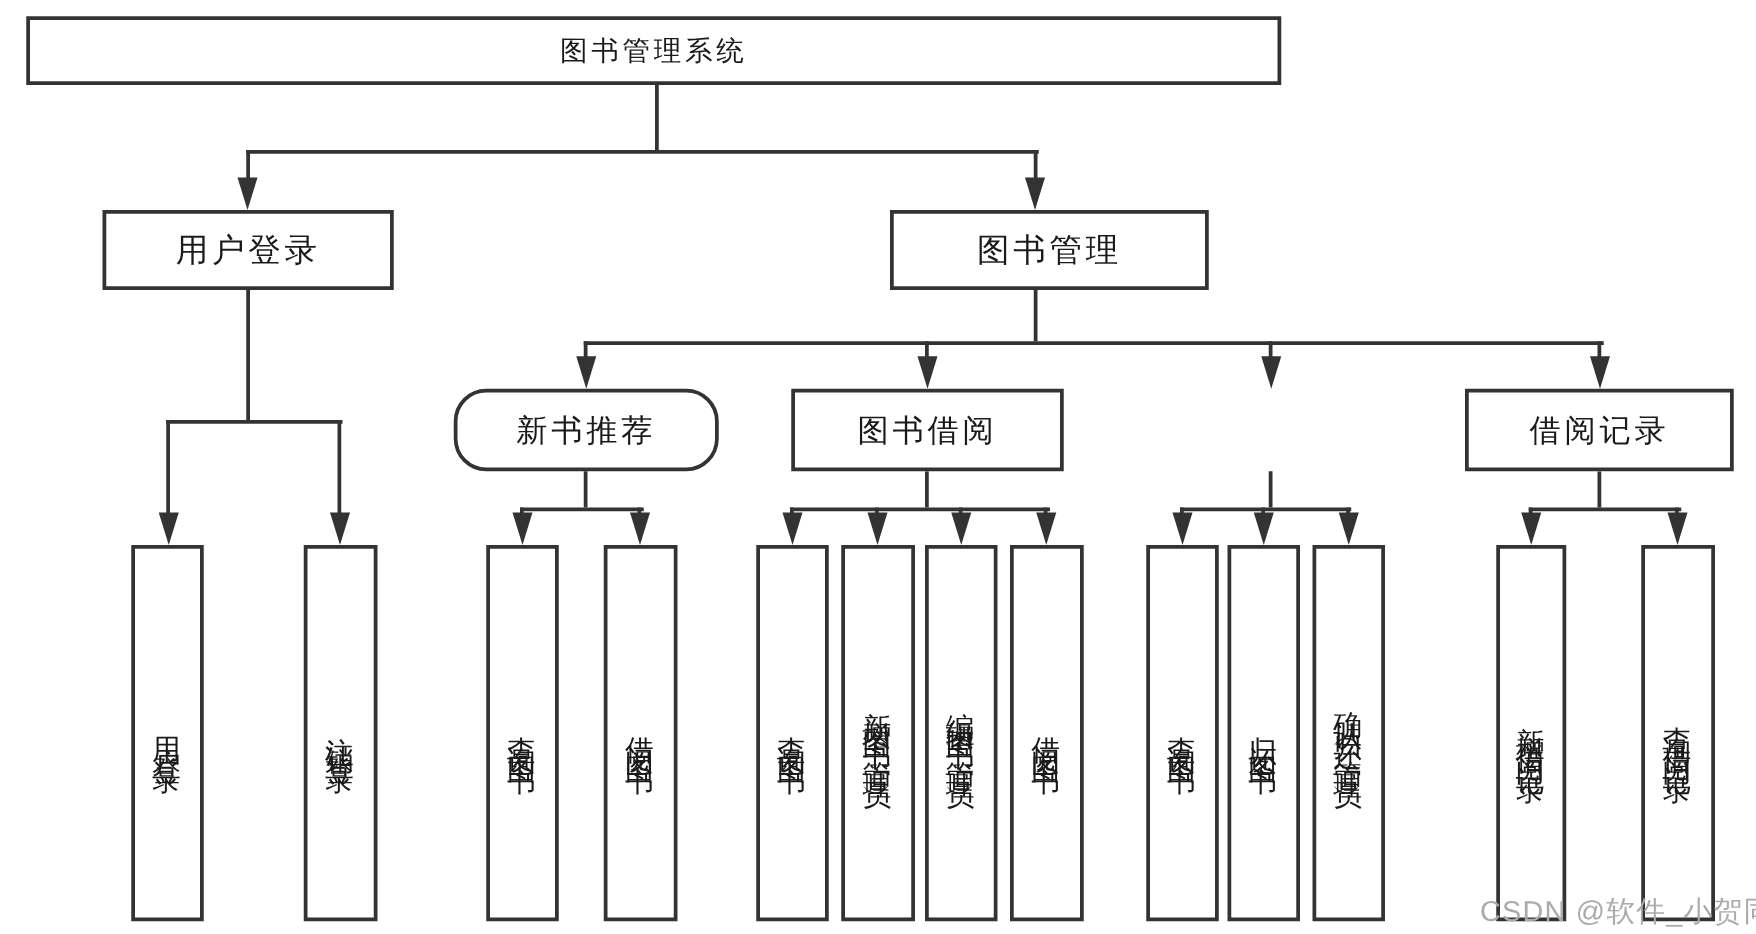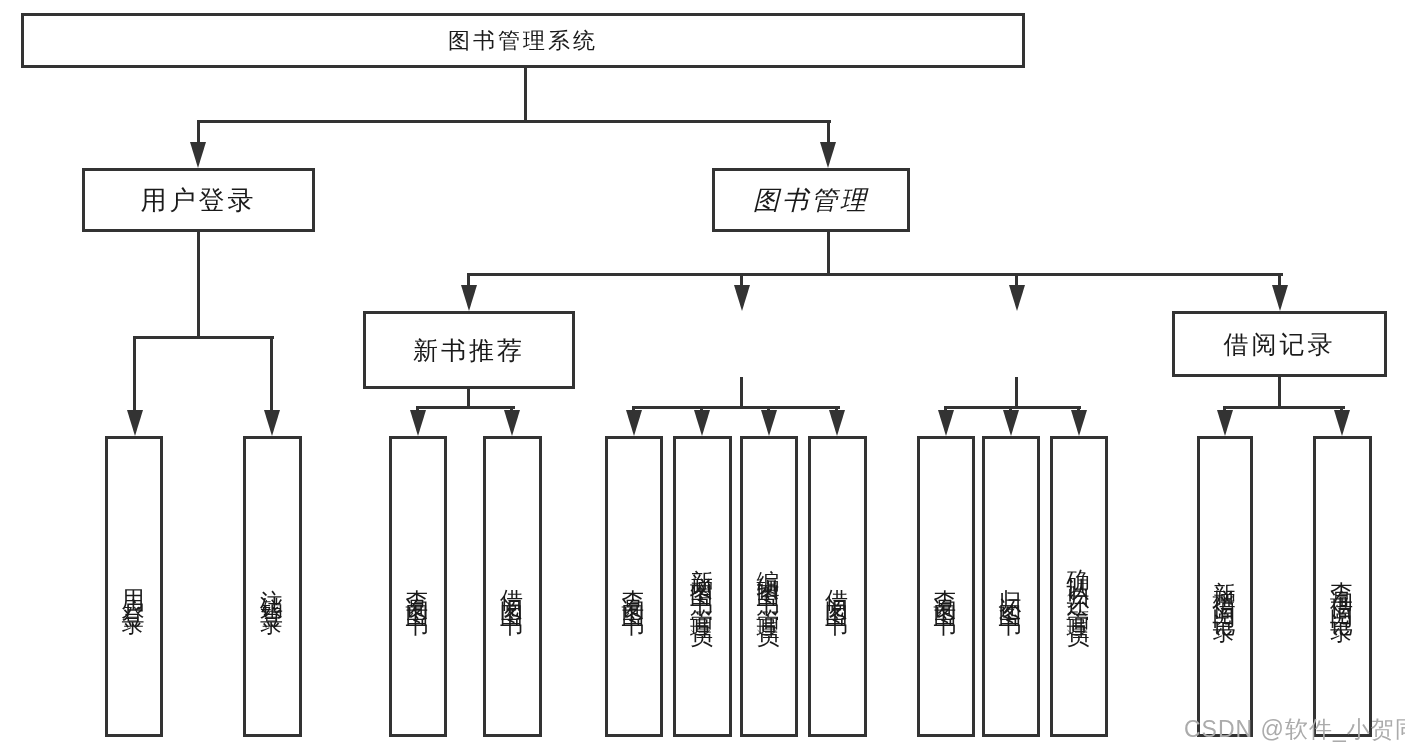--- a/index.html
+++ b/index.html
@@ -96,26 +96,29 @@
   <div class="tri" style="left:1217px;top:410px;"></div>
   <div class="tri" style="left:1334px;top:410px;"></div>
 
   <div class="node root-node" style="left:21px;top:13px;width:1004px;height:55px;">
     <span>图书管理系统</span>
   </div>
 
   <div class="node lvl2-node" style="left:82px;top:168px;width:233px;height:64px;">
     <span>用户登录</span>
   </div>
-  <div class="node lvl2-node" style="left:712px;top:168px;width:198px;height:64px;font-style:italic;">
+  <div class="node lvl2-node" style="left:712px;top:168px;width:255px;height:64px;">
     <span>图书管理</span>
   </div>
 
-  <div class="node lvl3-node" style="left:363px;top:311px;width:212px;height:78px;">
+  <div class="node lvl3-node" style="left:363px;top:311px;width:212px;height:66px;border-radius:26px;">
     <span>新书推荐</span>
+  </div>
+  <div class="node lvl3-node" style="left:633px;top:311px;width:218px;height:66px;">
+    <span>图书借阅</span>
   </div>
   <div class="node lvl3-node" style="left:1172px;top:311px;width:215px;height:66px;">
     <span>借阅记录</span>
   </div>
 
   <div class="node v-node" style="left:105px;top:436px;width:58px;height:301px;">
     <span>用户登录</span>
   </div>
   <div class="node v-node" style="left:243px;top:436px;width:59px;height:301px;">
     <span>注销登录</span>

